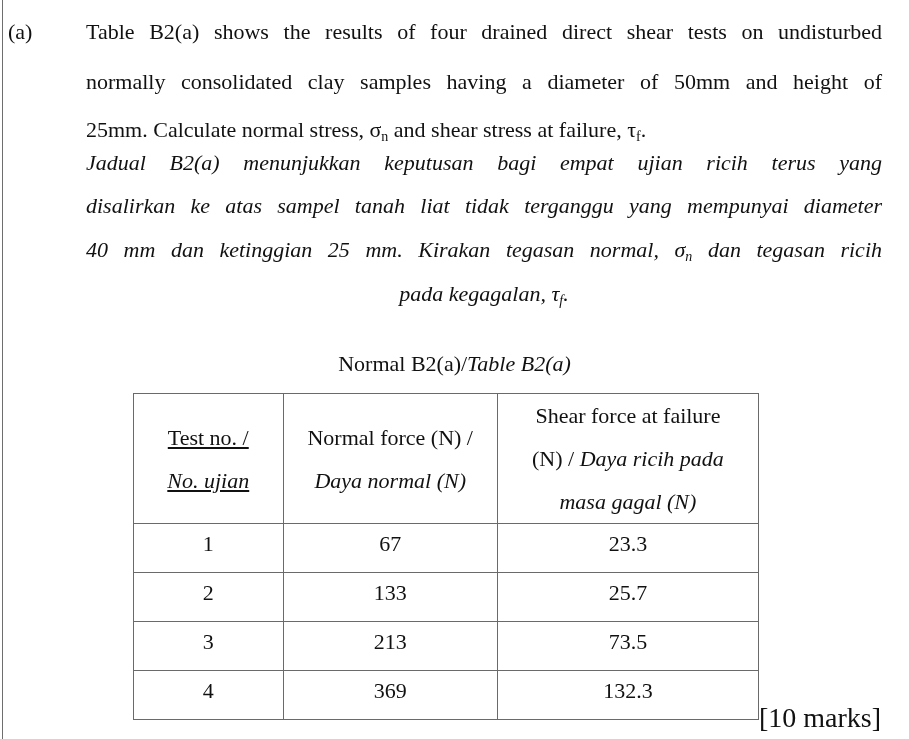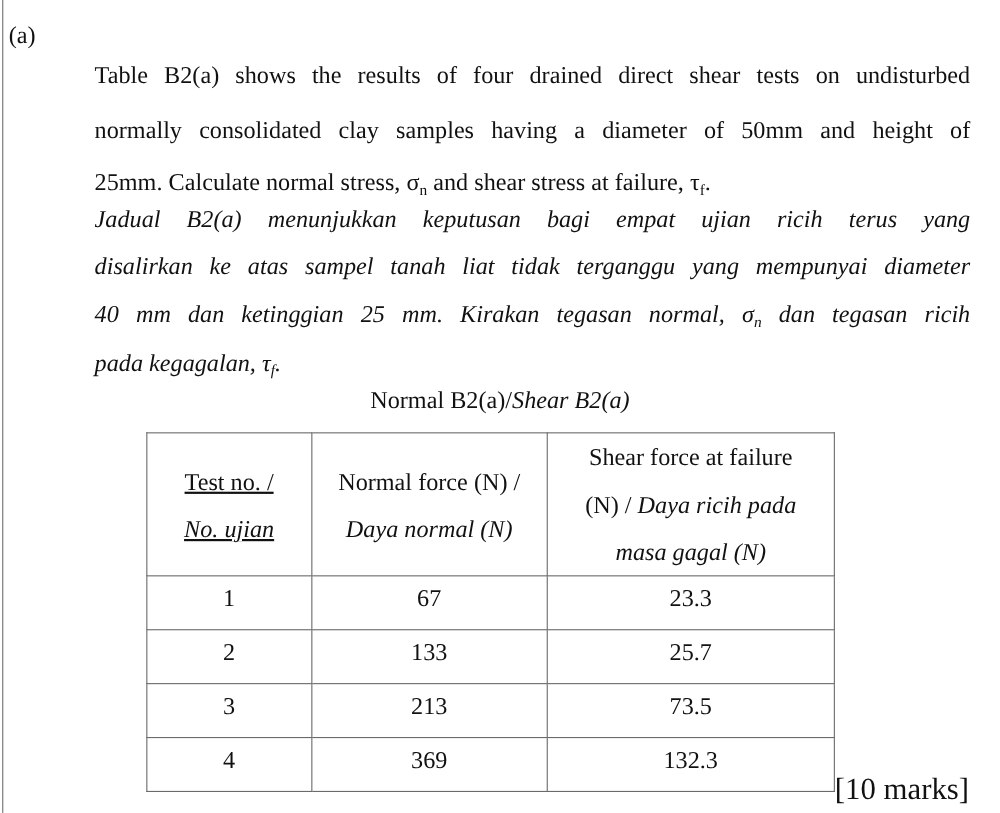--- a/index.html
+++ b/index.html
@@ -30,27 +30,26 @@
       font-size: 22px;
       line-height: 30px;
     }
     .line {
       position: absolute;
       left: 86px;
       width: 796px;
       font-size: 22px;
       line-height: 30px;
       white-space: nowrap;
-      margin-top: 36px;
     }
     .justify {
       text-align: justify;
       text-align-last: justify;
     }
-    .it { font-style: italic; }
+    .it { font-style: italic; text-align: center; }
     .sub {
       font-size: 14px;
       position: relative;
       top: 4px;
     }
     .caption {
       position: absolute;
       left: 0;
       width: 909px;
       top: 349px;
@@ -103,21 +102,21 @@
 
 <div class="line justify" style="top:17px;">Table B2(a) shows the results of four drained direct shear tests on undisturbed</div>
 <div class="line justify" style="top:67px;">normally consolidated clay samples having a diameter of 50mm and height of</div>
 <div class="line" style="top:115px;"><span>25mm.  Calculate normal stress, </span><span>σ</span><span class="sub">n</span><span> and shear stress at failure, </span><span>τ</span><span class="sub">f</span><span>.</span></div>
 
 <div class="line justify it" style="top:148px;">Jadual B2(a) menunjukkan keputusan bagi empat ujian ricih terus yang</div>
 <div class="line justify it" style="top:191px;">disalirkan ke atas sampel tanah liat tidak terganggu yang mempunyai diameter</div>
 <div class="line justify it" style="top:235px;"><span>40 mm dan ketinggian 25 mm. Kirakan tegasan normal, </span><span>σ</span><span class="sub">n</span><span> dan tegasan ricih</span></div>
 <div class="line it" style="top:279px;"><span>pada kegagalan, </span><span>τ</span><span class="sub">f</span><span>.</span></div>
 
-<div class="caption"><span>Normal B2(a)/</span><span class="it">Shear B2(a)</span></div>
+<div class="caption"><span>Normal B2(a)/</span><span class="it">Table B2(a)</span></div>
 
 <table class="data">
   <thead>
     <tr>
       <th class="c1">
         <div>Test no. /</div>
         <div class="it">No. ujian</div>
       </th>
       <th class="c2">
         <div>Normal force (N) /</div>

